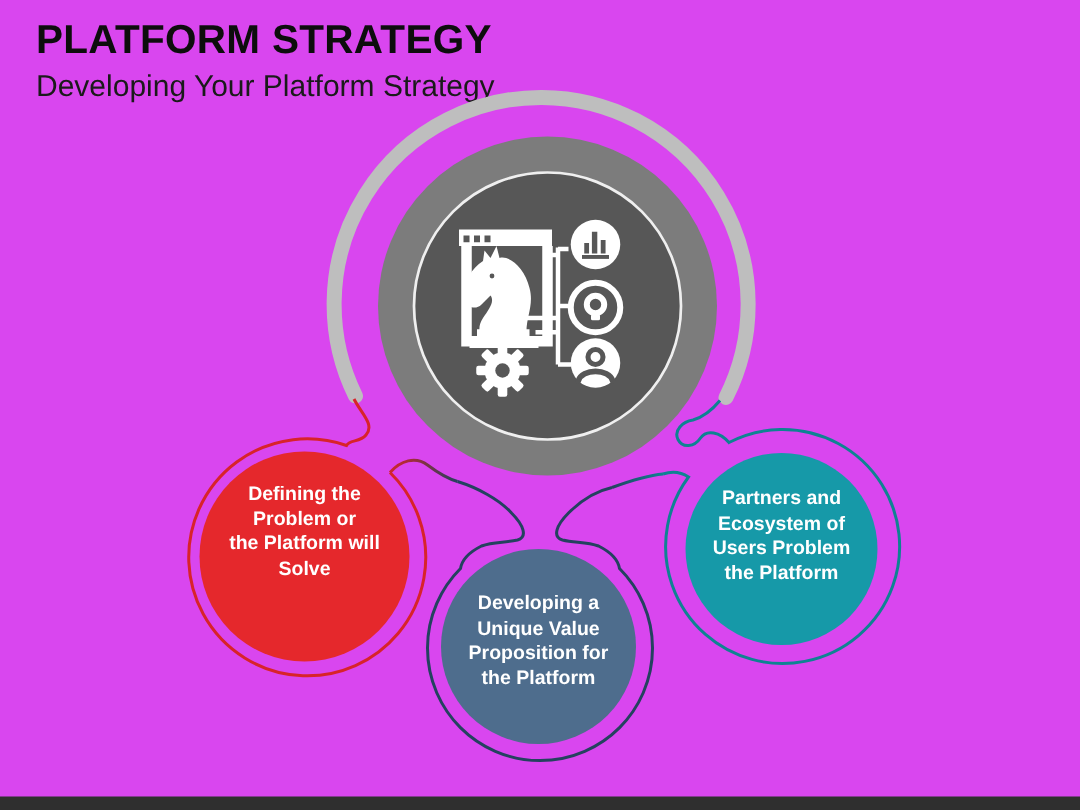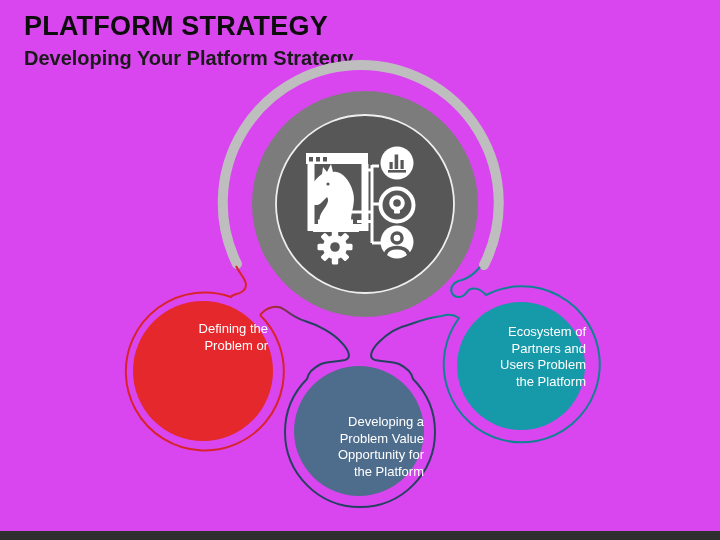--- a/index.html
+++ b/index.html
@@ -7,31 +7,31 @@
     position:relative;width:720px;height:540px;overflow:hidden;
     background:#d946ef;
     font-family:"Liberation Sans", sans-serif;
   }
   .header{position:absolute;left:24px;top:10px;}
   .title{
     font-size:27px;font-weight:700;color:#0D0D0D;
     letter-spacing:0.2px;line-height:32px;white-space:nowrap;
   }
   .subtitle{
-    font-size:20px;font-weight:700;color:#1A1A1A;
+    font-size:20px;font-weight:400;color:#1A1A1A;
     margin-top:4px;line-height:24px;white-space:nowrap;
   }
   .diagram-svg{position:absolute;left:0;top:0;width:720px;height:540px;}
   .node-label{
-    position:absolute;color:#FFFFFF;font-weight:400;font-size:13px;
-    line-height:16.5px;text-align:right;width:130px;
+    position:absolute;color:#FFFFFF;font-weight:700;font-size:13px;
+    line-height:16.5px;text-align:center;width:130px;
   }
   .node-label div{white-space:nowrap;}
   .label-red{left:138px;top:321px;}
-  .label-slate{left:294px;top:414px;}
+  .label-slate{left:294px;top:394px;}
   .label-teal{left:456px;top:324px;}
   .footer-bar{
     position:absolute;left:0;top:531px;width:720px;height:9px;background:#2F2F2F;
   }
 </style>
 </head>
 <body>
 
 <div class="slide">
 
@@ -125,30 +125,32 @@
     </g>
 
     <circle cx="203" cy="371" r="70" fill="#E5282C"></circle>
     <circle cx="359" cy="431" r="65" fill="#4E6D8D"></circle>
     <circle cx="521" cy="366" r="64" fill="#1699A8"></circle>
   </svg>
 
   <div class="node-label label-red">
     <div>Defining the</div>
     <div>Problem or</div>
+    <div>the Platform will</div>
+    <div>Solve</div>
   </div>
 
   <div class="node-label label-slate">
     <div>Developing a</div>
-    <div>Problem Value</div>
-    <div>Opportunity for</div>
+    <div>Unique Value</div>
+    <div>Proposition for</div>
     <div>the Platform</div>
   </div>
 
   <div class="node-label label-teal">
+    <div>Partners and</div>
     <div>Ecosystem of</div>
-    <div>Partners and</div>
     <div>Users Problem</div>
     <div>the Platform</div>
   </div>
 
   <div class="footer-bar"></div>
 </div>
 
 </body></html>

